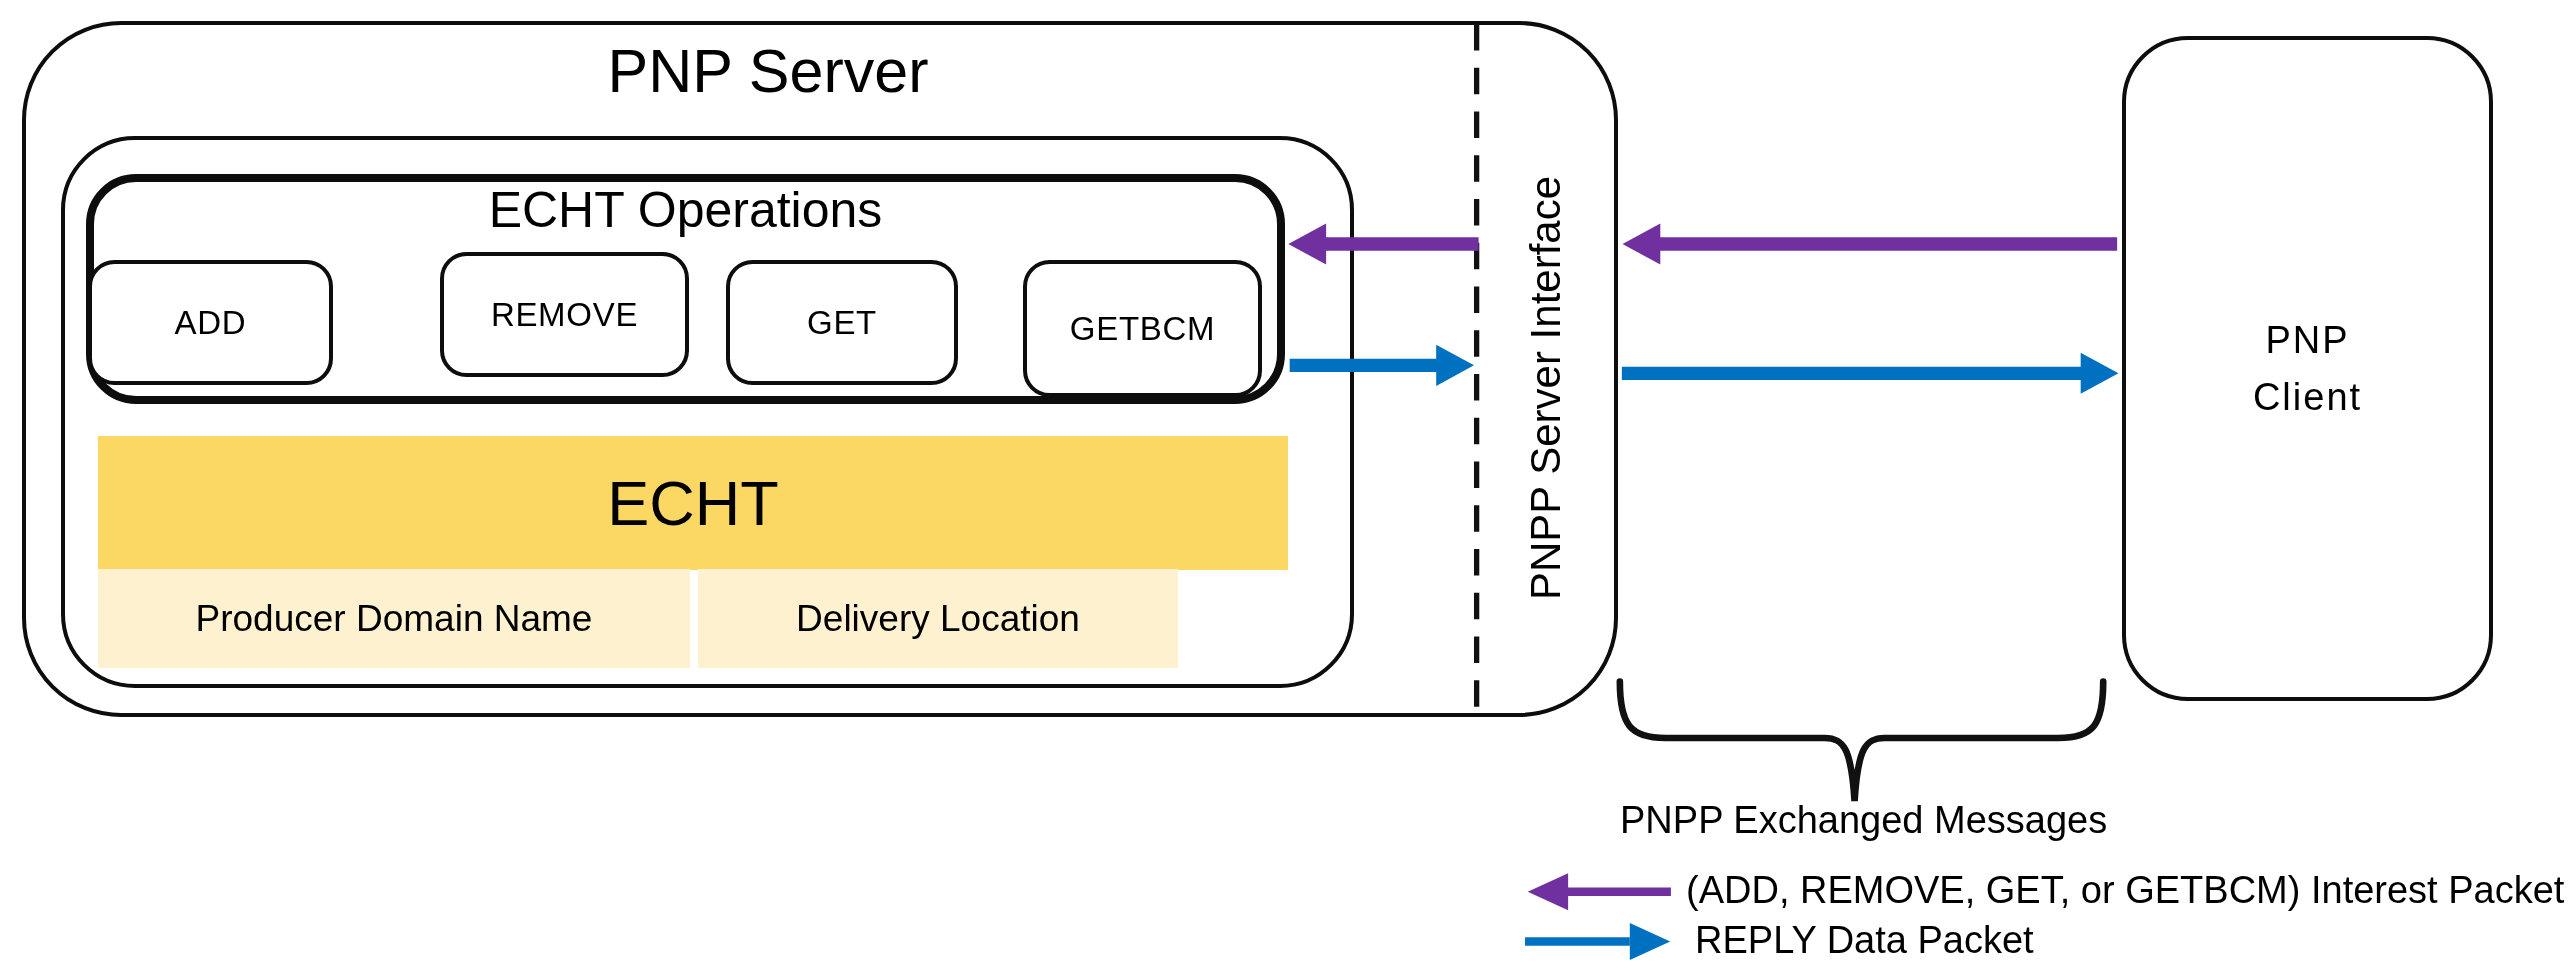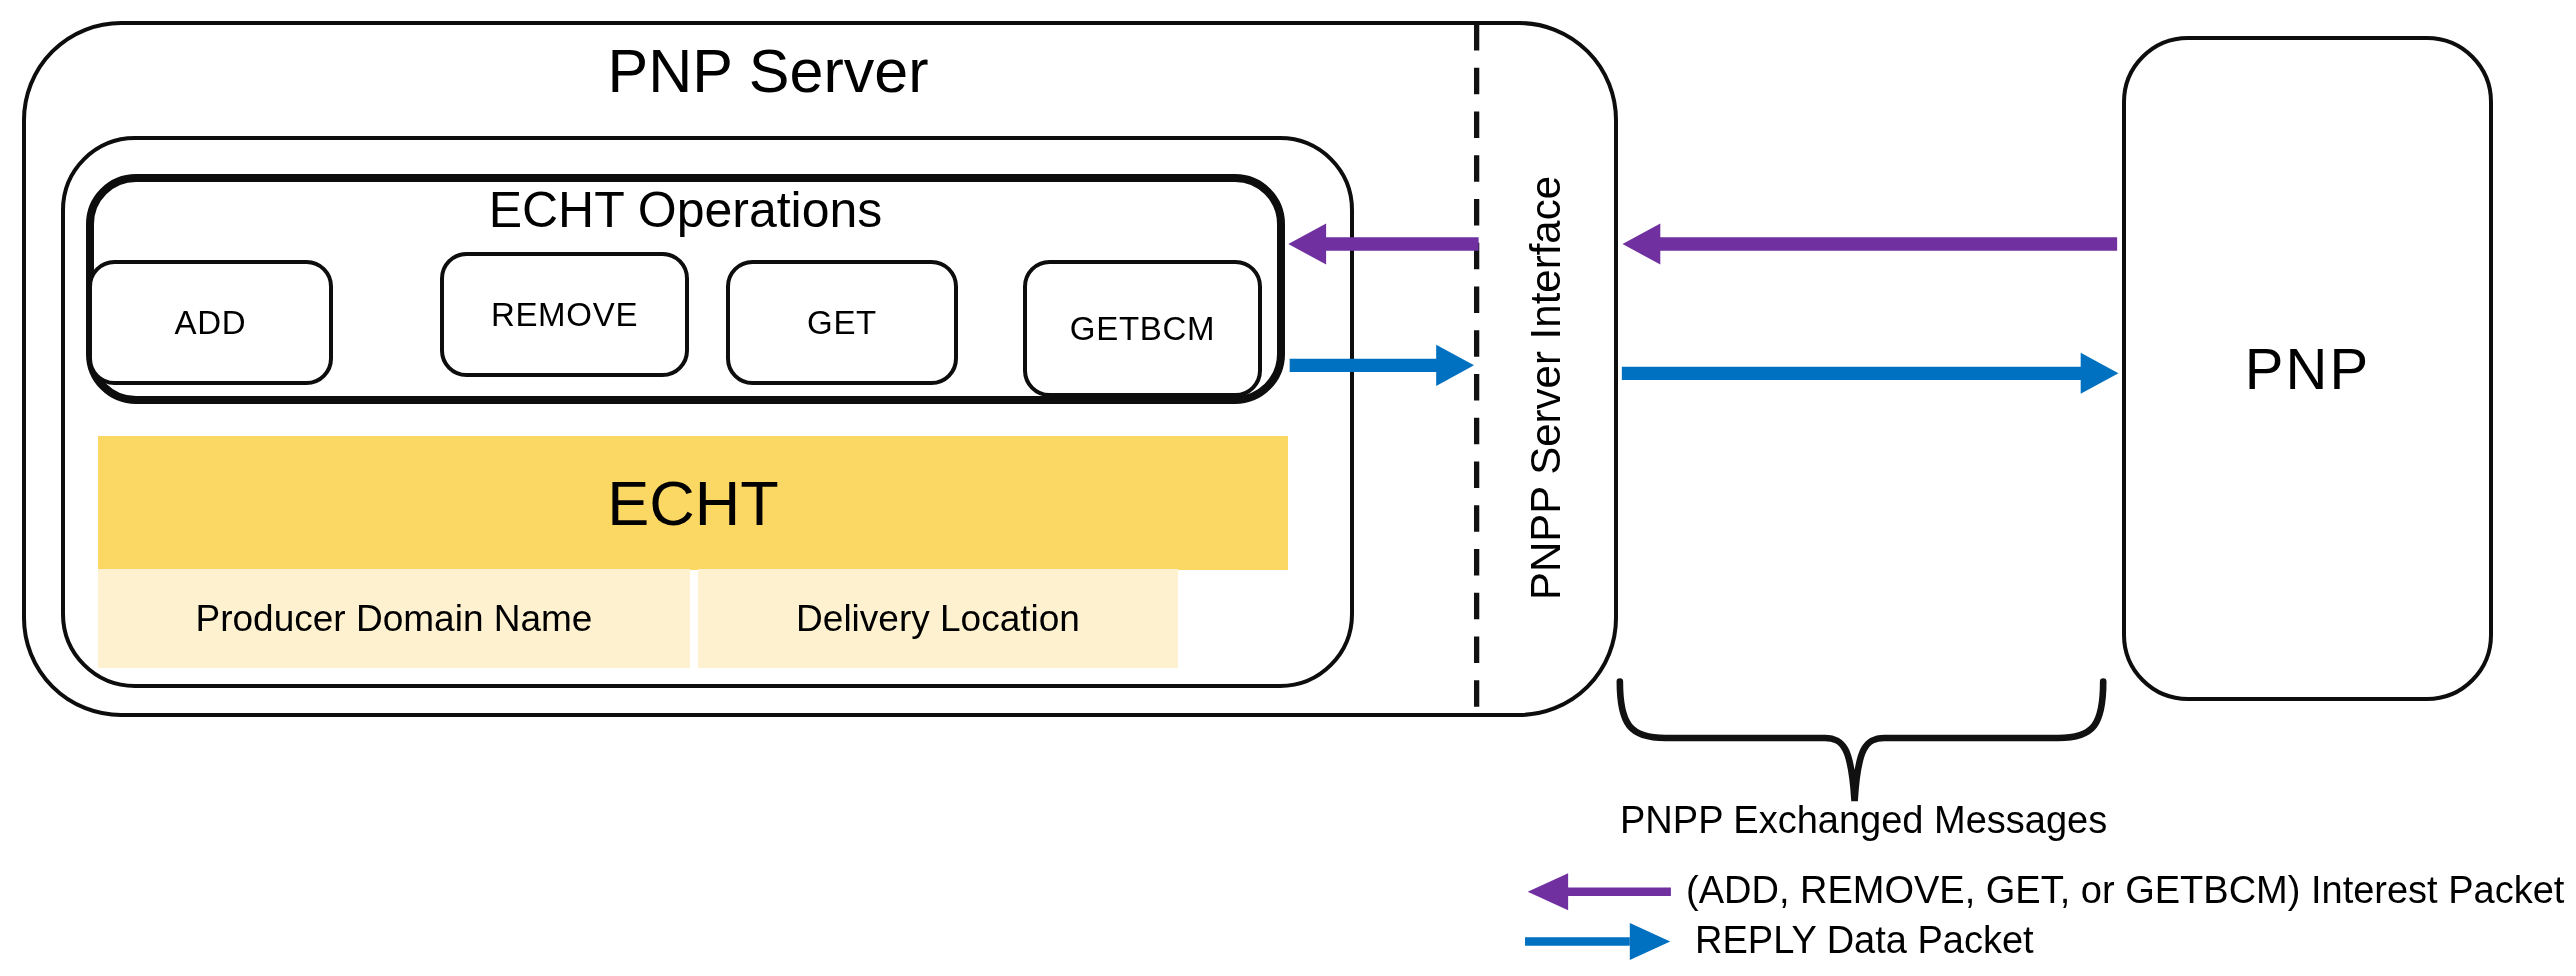--- a/index.html
+++ b/index.html
@@ -40,21 +40,21 @@
              display:flex;align-items:center;justify-content:center;font-size:37px;}
   .cell-pdn{left:98px;width:592px;}
   .cell-dl{left:698px;width:480px;}
 
   .interface-label{position:absolute;left:1148px;top:360px;width:796px;height:56px;
                    transform:rotate(-90deg);text-align:center;font-size:42px;line-height:56px;
                    white-space:nowrap;}
 
   .client-box{left:2122px;top:36px;width:371px;height:665px;border-radius:66px;
               display:flex;flex-direction:column;align-items:center;justify-content:center;
-              font-size:58px;line-height:1.48;letter-spacing:2px;}
+              font-size:38px;line-height:1.48;letter-spacing:2px;}
 
   .brace-label{position:absolute;left:1620px;top:799px;font-size:38px;white-space:nowrap;}
   .legend-label-1{position:absolute;left:1686px;top:869px;font-size:38px;white-space:nowrap;}
   .legend-label-2{position:absolute;left:1695px;top:919px;font-size:38px;white-space:nowrap;}
 
   svg.overlay{position:absolute;left:0;top:0;pointer-events:none;}
   .ln-purple{stroke:var(--purple);}
   .fl-purple{fill:var(--purple);}
   .ln-blue{stroke:var(--blue);}
   .fl-blue{fill:var(--blue);}
@@ -79,20 +79,21 @@
   <div class="op-btn btn-getbcm">GETBCM</div>
 
   <div class="echt-bar">ECHT</div>
   <div class="echt-cell cell-pdn">Producer Domain Name</div>
   <div class="echt-cell cell-dl">Delivery Location</div>
 
   <div class="interface-label">PNPP Server Interface</div>
 
   <div class="box client-box">
     <span>PNP</span>
+    <span>Client</span>
   </div>
 
   <svg class="overlay" width="2576" height="976" viewBox="0 0 3885 1472">
 
     <line x1="2227" y1="36" x2="2227" y2="1078" class="ln-black" stroke-width="8" stroke-dasharray="40 26"></line>
 
     <g>
       <line x1="2230" y1="368" x2="1998" y2="368" class="ln-purple" stroke-width="20"></line>
       <polygon points="1943,368 2000,337 2000,399" class="fl-purple"></polygon>
     </g>

